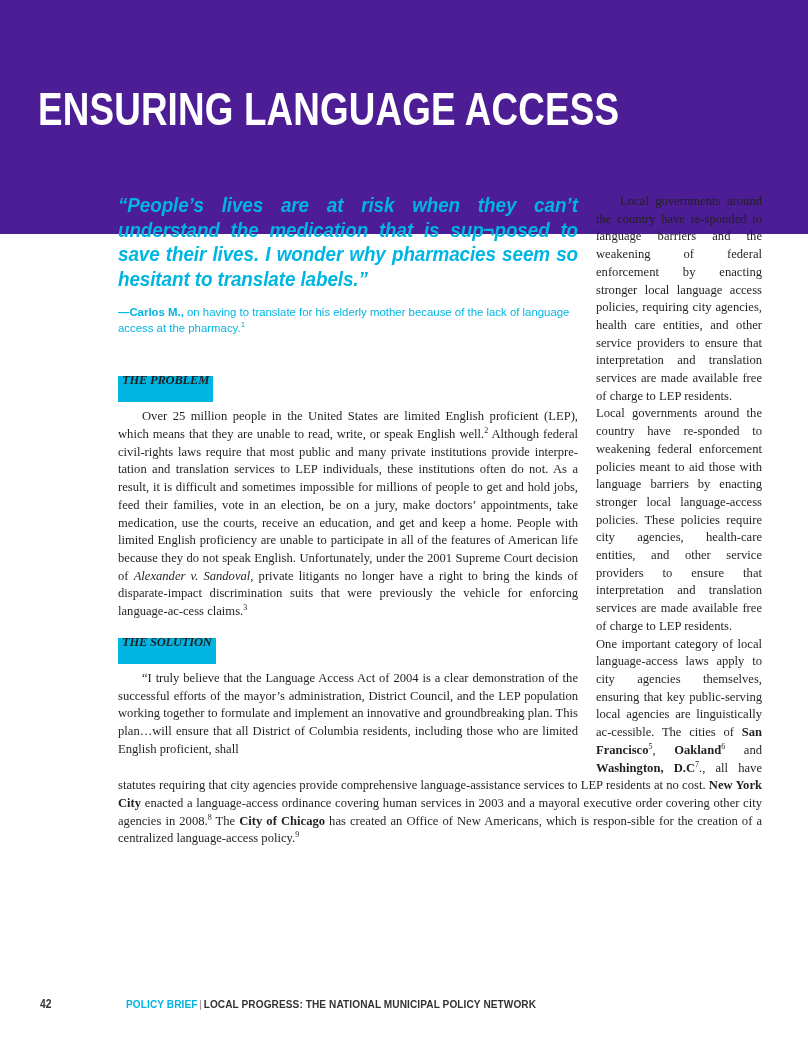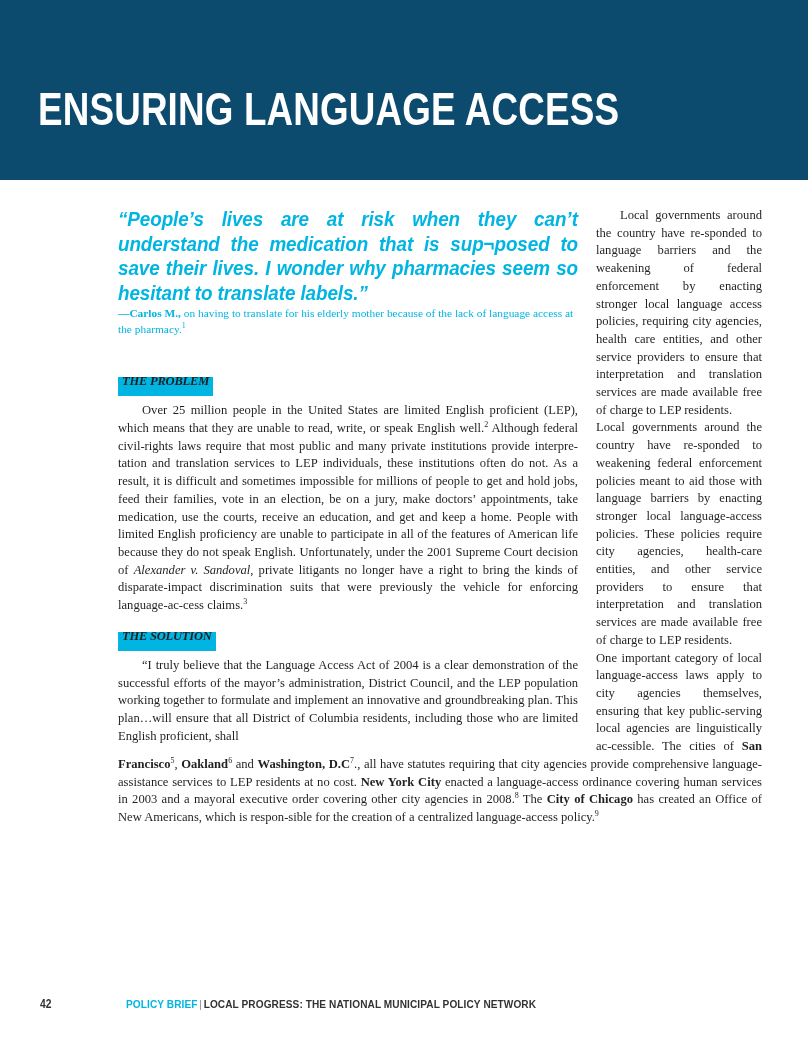--- a/index.html
+++ b/index.html
@@ -14,22 +14,22 @@
     overflow: hidden;
     font-family: "Liberation Serif", serif;
     -webkit-font-smoothing: antialiased;
   }
 
   
   .header-band {
     position: absolute;
     left: 0; top: 0;
     width: 808px;
-    height: 180px;
-    background: #0c4a6e;
+    height: 234px;
+    background: #4c1d95;
   }
   .page-title {
     position: absolute;
     left: 38px;
     top: 83px;
     font-family: "Liberation Sans", sans-serif;
     font-weight: bold;
     font-size: 46px;
     line-height: 52px;
     letter-spacing: 0.2px;
@@ -45,21 +45,21 @@
     left: 0;
     top: 185px;
     width: 808px;
     height: 861px;
   }
 
   
   .content-flow {
     position: absolute;
     left: 118px;
-    top: 22px;
+    top: 8px;
     width: 644px;
     height: 785px;
   }
 
   .pullquote-float {
     float: left;
     width: 460px;
     margin: 0 18px 10px 0;
     shape-outside: inset(0 0 0 0);
   }
@@ -72,24 +72,25 @@
     line-height: 24.6px;
     color: #00b5e2;
     text-align: justify;
     transform: scaleX(0.92);
     transform-origin: left top;
     width: 500px;
     margin: 0;
     letter-spacing: -0.1px;
   }
   .pullquote-attrib {
-    font-family: Liberation Serif, serif;
+    font-family: Liberation Sans, sans-serif;
     font-size: 11.4px;
     line-height: 16px;
     color: #00b5e2;
+    margin-top: 13px;
     width: 460px;
   }
   .pullquote-attrib b { font-weight: bold; }
 
   
   .body-text {
     font-family: "Liberation Serif", serif;
     font-size: 12.6px;
     line-height: 17.7px;
     color: #231f20;
@@ -106,21 +107,21 @@
   .section-head {
     position: relative;
     display: inline-block;
     font-family: "Liberation Serif", serif;
     font-style: italic;
     font-weight: bold;
     font-size: 12.5px;
     line-height: 14px;
     color: #231f20;
     letter-spacing: -0.2px;
-    padding: 1px 4px 8px 4px;
+    padding: 1px 4px 15px 4px;
     margin: 0;
   }
   .section-head .hl {
     position: absolute;
     left: 0;
     top: 4px;
     right: 0;
     bottom: 0;
     background: #00b5e2;
     z-index: 0;

